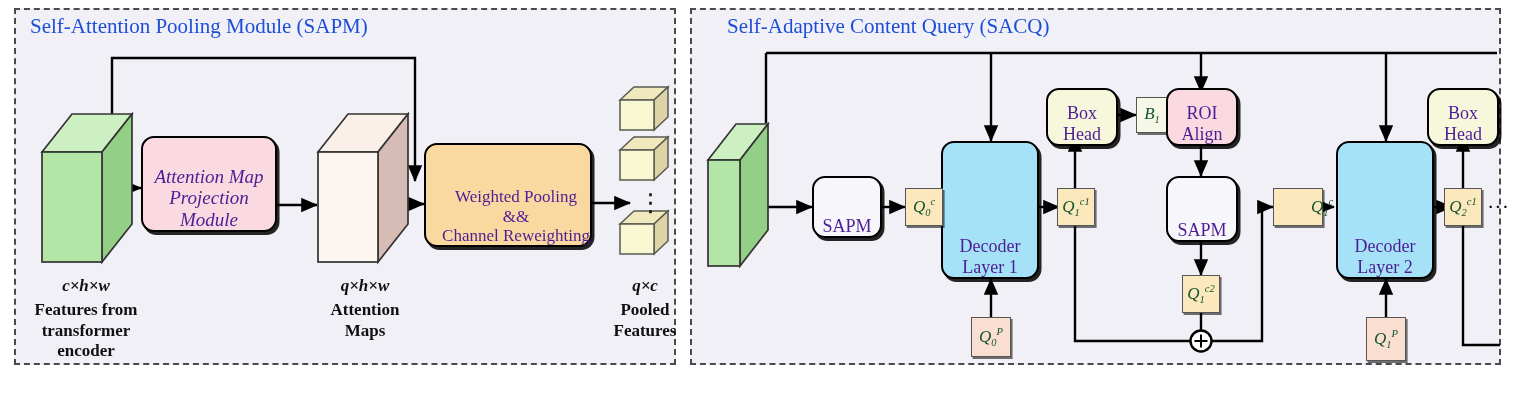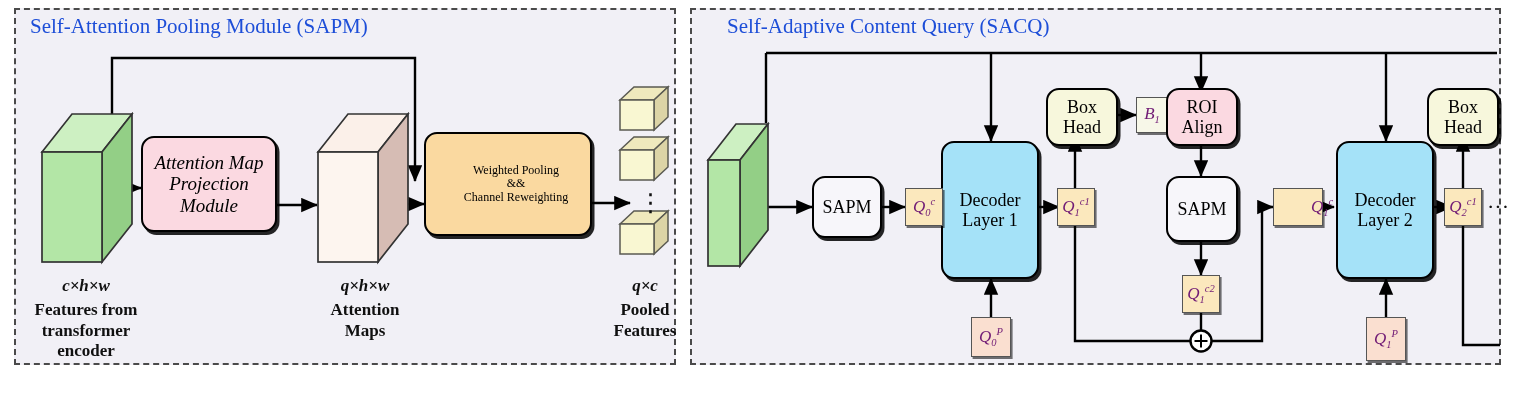--- a/index.html
+++ b/index.html
@@ -4,25 +4,25 @@
 <style>
   html,body{margin:0;padding:0;background:#ffffff;}
   body{width:1515px;height:403px;font-family:"Liberation Serif",serif;overflow:hidden;}
   #root{position:relative;width:1515px;height:403px;}
   .panel{position:absolute;background:#f1f0f6;border:2.2px dashed #4a4a4a;box-sizing:border-box;}
   #panel-left{left:14px;top:8px;width:662px;height:357px;}
   #panel-right{left:690px;top:8px;width:811px;height:357px;}
   .panel-title{position:absolute;font-size:21px;color:#1d4ed8;white-space:nowrap;letter-spacing:0px;}
   .svgl{position:absolute;left:0;top:0;width:1515px;height:403px;overflow:visible;pointer-events:none;}
   .rbox{position:absolute;box-sizing:border-box;border:2.2px solid #000;border-radius:13px;
-        display:flex;align-items:center;justify-content:center;text-align:center;line-height:1.13;
-        color:#000000;box-shadow:2.5px 3px 0 rgba(0,0,0,0.85);}
+        display:flex;align-items:flex-end;justify-content:center;text-align:center;line-height:1.13;
+        color:#4c1d95;box-shadow:2.5px 3px 0 rgba(0,0,0,0.85);}
   .sbox{position:absolute;box-sizing:border-box;border:1.6px solid #555;
         display:flex;align-items:center;justify-content:center;text-align:center;
-        color:#701a75;box-shadow:1.6px 2px 0 rgba(0,0,0,0.55);}
+        color:#14532d;box-shadow:1.6px 2px 0 rgba(0,0,0,0.55);}
   .cap{position:absolute;text-align:center;color:#101010;line-height:1.22;font-weight:bold;}
   .ital{font-style:italic;}
   .dots-v{position:absolute;font-size:25px;line-height:1;color:#101010;letter-spacing:0;}
   .dots-h{position:absolute;font-size:22px;line-height:1;color:#101010;}
   .slab{position:absolute;}
   .cube{position:absolute;}
   sub,sup{font-size:0.62em;}
   .qlbl{font-style:italic;font-size:17px;}
 </style>
 </head>
@@ -116,21 +116,21 @@
 
   <svg class="slab" style="left:316px;top:112px;width:100px;height:160px;">
     <polygon points="2,40 32,2 92,2 62,40" fill="#fbf0e9" stroke="#333" stroke-width="1.7"></polygon>
     <polygon points="62,40 92,2 92,112 62,150" fill="#d6bcb4" stroke="#333" stroke-width="1.7"></polygon>
     <rect x="2" y="40" width="60" height="110" fill="#fdf5ef" stroke="#333" stroke-width="1.7"></rect>
   </svg>
 
   <div class="rbox" id="b-attn" style="left:141px;top:136px;width:136px;height:96px;background:#fbd9e1;font-size:19px;font-style:italic;">
     <span>Attention Map<br>Projection<br>Module</span>
   </div>
-  <div class="rbox" id="b-pool" style="left:424px;top:132px;width:168px;height:104px;background:#fad9a0;font-size:12px;padding-left:16px;">
+  <div class="rbox" id="b-pool" style="left:424px;top:143px;width:168px;height:104px;background:#fad9a0;font-size:17px;padding-left:16px;">
     <span>Weighted Pooling<br>&amp;&amp;<br>Channel Reweighting</span>
   </div>
 
   <svg class="cube" style="left:617px;top:84px;width:56px;height:50px;">
     <polygon points="3,16 17,3 51,3 37,16" fill="#efe9bd" stroke="#5a5a52" stroke-width="1.5"></polygon>
     <polygon points="37,16 51,3 51,33 37,46" fill="#dcd4a6" stroke="#5a5a52" stroke-width="1.5"></polygon>
     <rect x="3" y="16" width="34" height="30" fill="#f9f7d2" stroke="#5a5a52" stroke-width="1.5"></rect>
   </svg>
   <svg class="cube" style="left:617px;top:134px;width:56px;height:50px;">
     <polygon points="3,16 17,3 51,3 37,16" fill="#efe9bd" stroke="#5a5a52" stroke-width="1.5"></polygon>

